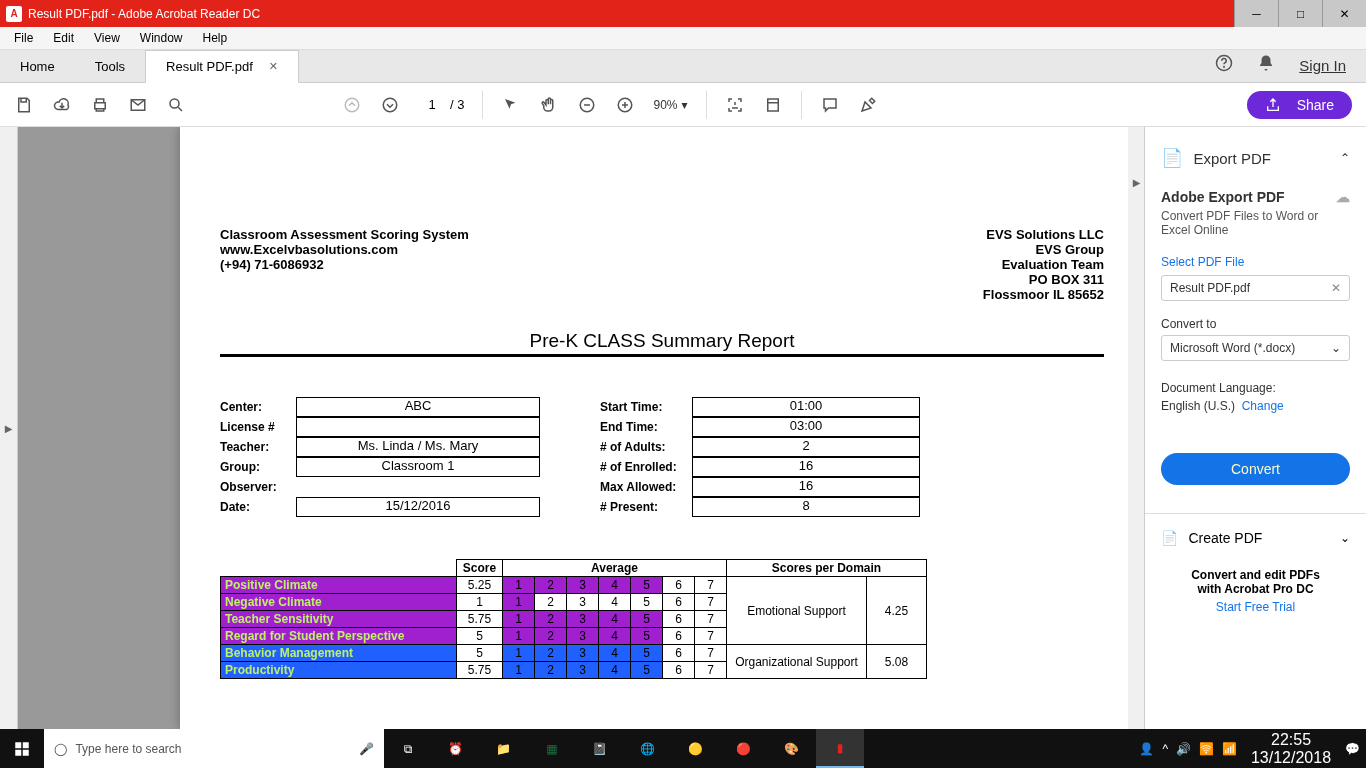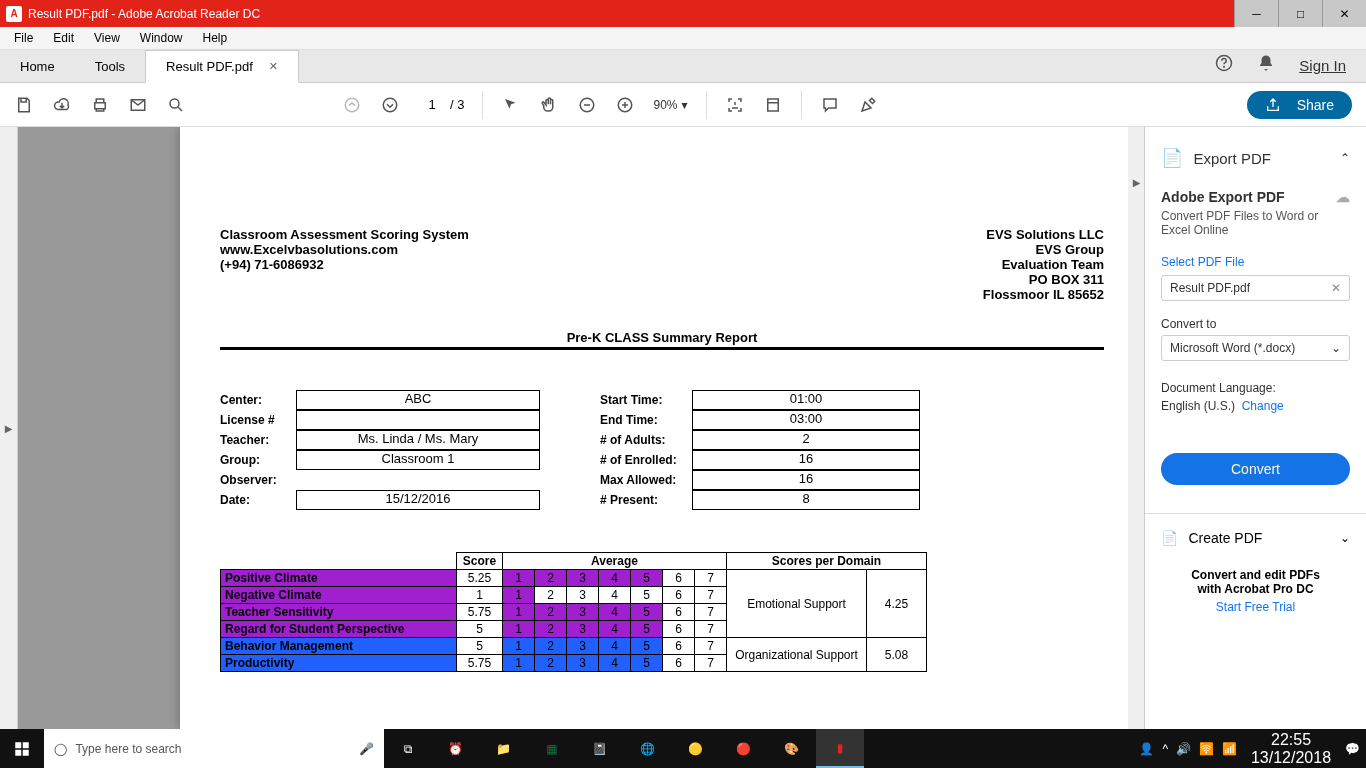--- a/index.html
+++ b/index.html
@@ -24,46 +24,46 @@
 .tabbar .right-side .icon { color: #555; cursor: pointer; }
 .tabbar .signin { font-size: 15px; color: #333; cursor: pointer; text-decoration: underline; }
 
 
 .toolbar { height: 44px; background: #fff; border-bottom: 1px solid #ddd; display: flex; align-items: center; padding: 0 14px; gap: 18px; }
 .toolbar .tb-icon { width: 20px; height: 20px; color: #555; cursor: pointer; display: flex; align-items: center; justify-content: center; }
 .toolbar .sep { width: 1px; height: 28px; background: #ddd; }
 .toolbar .page-num { display: flex; align-items: center; gap: 4px; font-size: 13px; }
 .toolbar .page-num input { width: 28px; text-align: center; border: none; background: transparent; font-size: 13px; }
 .toolbar .zoom-pct { font-size: 12px; color: #333; display: flex; align-items: center; gap: 4px; }
-.toolbar .share-btn { margin-left: auto; background: #0369a1; color: #fff; padding: 6px 18px; border-radius: 16px; font-size: 14px; cursor: pointer; display: flex; align-items: center; gap: 16px; }
+.toolbar .share-btn { margin-left: auto; background: #6d28d9; color: #fff; padding: 6px 18px; border-radius: 16px; font-size: 14px; cursor: pointer; display: flex; align-items: center; gap: 16px; }
 
 
 .main { display: flex; height: 602px; }
 .collapse-handle { width: 18px; background: #f0f0f0; border-right: 1px solid #ccc; display: flex; align-items: center; justify-content: center; color: #666; cursor: pointer; font-size: 10px; }
 .doc-area { flex: 1; background: #999; position: relative; overflow: hidden; }
 .doc-page { position: absolute; left: 162px; top: 0; width: 964px; height: 602px; background: #fff; box-shadow: 0 0 10px rgba(0,0,0,.3); padding: 100px 40px 0 40px; font-family: "Segoe UI", Arial, sans-serif; color: #000; font-size: 13px; }
 .doc-scroll { position: absolute; right: 0; top: 0; width: 16px; height: 100%; background: #f0f0f0; }
 .doc-scroll .thumb { width: 14px; height: 70px; background: #c2c2c2; margin: 1px auto 0; border: 1px solid #aaa; }
 
 
 .pdf-header { display: flex; justify-content: space-between; margin-bottom: 28px; font-weight: bold; font-size: 13px; }
 .pdf-header .right { text-align: right; }
-.pdf-title { text-align: center; font-size: 13px; font-weight: bold; border-bottom: 3px solid #000; padding-bottom: 2px; margin-bottom: 40px; }
+.pdf-title { text-align: center; font-size: 19px; font-weight: normal; border-bottom: 3px solid #000; padding-bottom: 2px; margin-bottom: 40px; }
 .info-row { display: flex; gap: 60px; }
 .info-col { display: flex; flex-direction: column; gap: 0; }
 .info-col .r { display: flex; align-items: center; height: 20px; }
 .info-col .r .lbl { width: 76px; font-weight: bold; font-size: 12px; }
 .info-col .r .lbl.w2 { width: 92px; }
 .info-col .r .val { width: 244px; height: 20px; border: 1px solid #000; text-align: center; font-size: 13px; }
 .info-col .r .val.w2 { width: 228px; }
 
 
 .score-table { margin-top: 42px; border-collapse: collapse; }
 .score-table td, .score-table th { border: 1px solid #000; font-size: 12px; text-align: center; padding: 1px 0; }
-.score-table .rlabel { width: 236px; text-align: left; padding-left: 4px; color: #000000; font-weight: bold; border: 1px solid #000; }
+.score-table .rlabel { width: 236px; text-align: left; padding-left: 4px; color: #bef264; font-weight: bold; border: 1px solid #000; }
 .score-table .purple { background: #a020d0; }
 .score-table .blue { background: #2060ff; }
 .score-table .sc { width: 46px; }
 .score-table .n { width: 32px; }
 .score-table .nh { background: #a020d0; }
 .score-table .nhb { background: #2060ff; }
 .score-table .domain { width: 140px; }
 .score-table .dscore { width: 60px; }
 .score-table th.hdr { background: #fff; font-weight: bold; }
 

